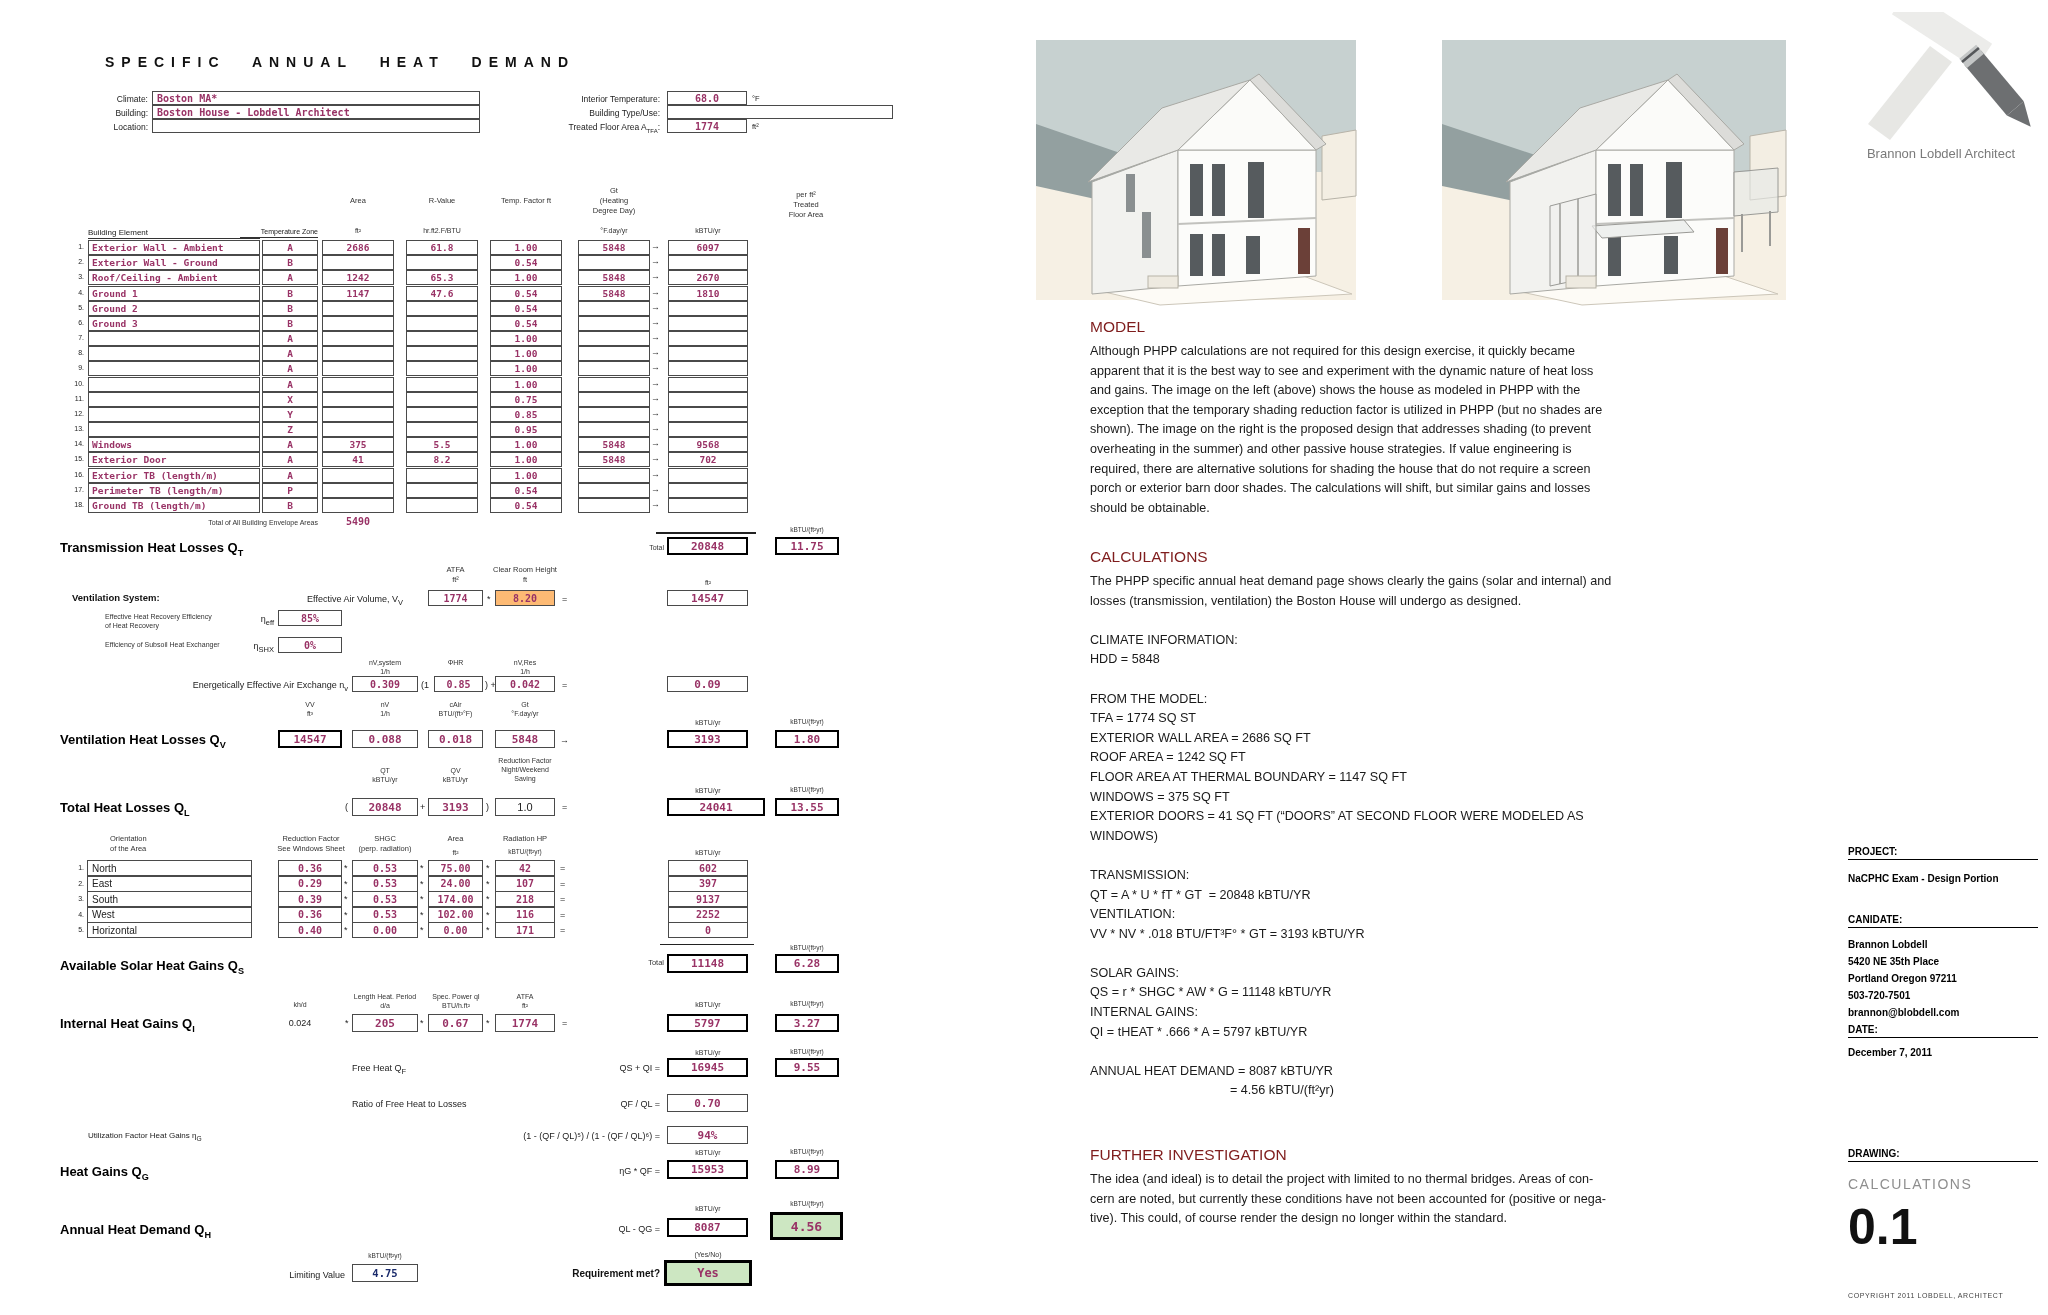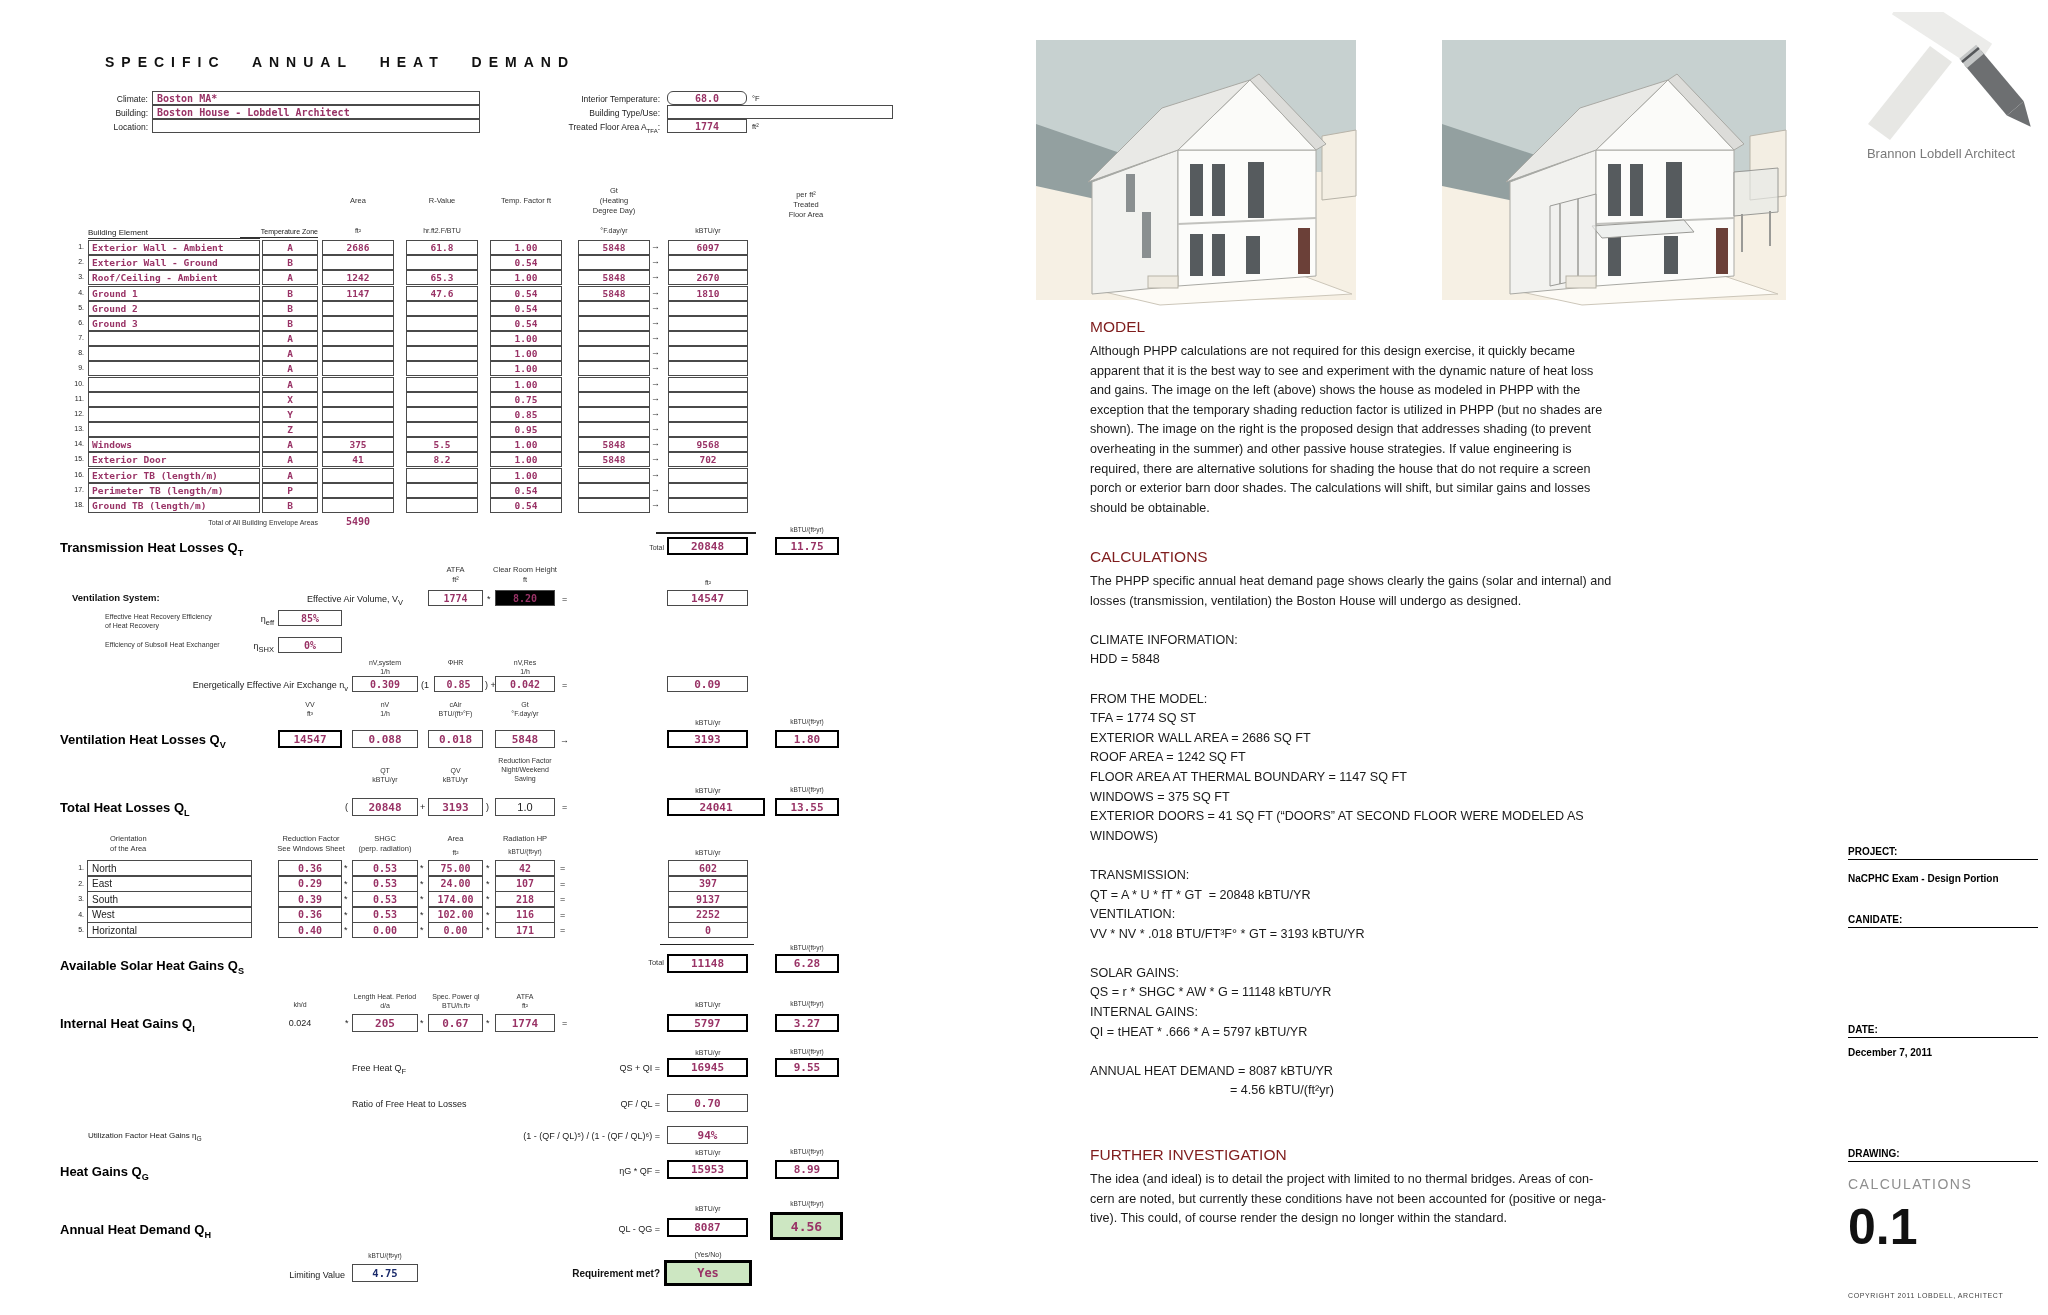--- a/index.html
+++ b/index.html
@@ -6,21 +6,21 @@
   #sheet{position:relative;width:2048px;height:1315px;background:#fff;overflow:hidden;
          font-family:"Liberation Sans","DejaVu Sans",sans-serif;color:#111;}
   .abs{position:absolute;}
   
   .lval{font-family:"DejaVu Sans Mono","Liberation Mono",monospace;font-weight:bold;color:#993366;}
   
   .vbox{position:absolute;border:1px solid #4a4a4a;background:#fff;box-sizing:border-box;
         display:flex;align-items:center;justify-content:center;font-size:11px;}
   .b2{border-width:2px;border-color:#000;}
   .b3{border:3px solid #000;background:#cde7c2;}
-  .yellow{background:#000000;}
+  .yellow{background:#fdba74;}
   
   .sh{position:absolute;font-size:7.5px;color:#333;text-align:center;white-space:pre-line;line-height:1.3;}
   .lab{position:absolute;font-size:8.5px;color:#222;}
   .sec{position:absolute;font-weight:bold;font-size:13px;color:#000;white-space:nowrap;}
   .sec sub, .minisec sub{font-size:70%;}
   .frm{position:absolute;font-size:9px;color:#222;text-align:right;white-space:nowrap;}
   .tok{position:absolute;font-size:9px;color:#222;}
   .hrline{position:absolute;height:2px;background:#222;}
   
   .erow{position:absolute;left:0;width:860px;height:15px;}
@@ -64,21 +64,21 @@
   <div class="abs" style="left:60px;top:54px;width:560px;text-align:center;font-size:14px;font-weight:bold;letter-spacing:7px;word-spacing:16px;">SPECIFIC ANNUAL HEAT DEMAND</div>
 
   <div class="lab" style="left:60px;top:94px;width:88px;text-align:right;">Climate:</div>
   <div class="vbox lval" style="left:152px;top:91px;width:328px;height:14px;justify-content:flex-start;padding-left:4px;font-size:10px;">Boston MA*</div>
   <div class="lab" style="left:60px;top:108px;width:88px;text-align:right;">Building:</div>
   <div class="vbox lval" style="left:152px;top:105px;width:328px;height:14px;justify-content:flex-start;padding-left:4px;font-size:10px;">Boston House - Lobdell Architect</div>
   <div class="lab" style="left:60px;top:122px;width:88px;text-align:right;">Location:</div>
   <div class="vbox lval" style="left:152px;top:119px;width:328px;height:14px;"></div>
 
   <div class="lab" style="left:500px;top:94px;width:160px;text-align:right;">Interior Temperature:</div>
-  <div class="vbox lval" style="left:667px;top:91px;width:80px;height:14px;font-size:10px;border-radius:6px;">68.0</div>
+  <div class="vbox lval" style="left:667px;top:91px;width:80px;height:14px;font-size:10px;">68.0</div>
   <div class="lab" style="left:752px;top:94px;font-size:7.5px;">°F</div>
   <div class="lab" style="left:500px;top:108px;width:160px;text-align:right;">Building Type/Use:</div>
   <div class="vbox lval" style="left:667px;top:105px;width:226px;height:14px;"></div>
   <div class="lab" style="left:480px;top:122px;width:180px;text-align:right;"><span>Treated Floor Area A</span><sub style="font-size:70%;">TFA</sub><span>:</span></div>
   <div class="vbox lval" style="left:667px;top:119px;width:80px;height:14px;font-size:10px;">1774</div>
   <div class="lab" style="left:752px;top:122px;font-size:7.5px;">ft²</div>
 
   <div class="sh" style="left:322px;top:196px;width:72px;">Area</div>
   <div class="sh" style="left:406px;top:196px;width:72px;">R-Value</div>
   <div class="sh" style="left:482px;top:196px;width:88px;">Temp. Factor ft</div>
@@ -657,20 +657,25 @@
         <rect x="121" y="39" width="22" height="2.5" fill="#55575a"></rect>
         <polygon points="121,110 143,110 132,134" fill="#6d6f71"></polygon>
       </g>
     </svg>
   </div>
   <div class="abs" style="left:1836px;top:146px;width:210px;text-align:center;font-size:13px;color:#7a7a7a;">Brannon Lobdell Architect</div>
 
   <div class="tb-label" style="top:846px;">PROJECT:</div>
   <div class="tb-text" style="top:870px;">NaCPHC Exam - Design Portion</div>
   <div class="tb-label" style="top:914px;">CANIDATE:</div>
+  <div class="tb-text" style="top:936px;">Brannon Lobdell
+5420 NE 35th Place
+Portland Oregon 97211
+503-720-7501
+brannon@blobdell.com</div>
   <div class="tb-label" style="top:1024px;">DATE:</div>
   <div class="tb-text" style="top:1044px;">December 7, 2011</div>
   <div class="tb-label" style="top:1148px;">DRAWING:</div>
   <div class="abs" style="left:1848px;top:1176px;font-size:14px;letter-spacing:1.5px;color:#8e8e8e;">CALCULATIONS</div>
   <div class="abs" style="left:1848px;top:1198px;font-size:50px;font-weight:bold;color:#111;">0.1</div>
   <div class="abs" style="left:1848px;top:1292px;width:192px;font-size:7px;letter-spacing:0.6px;color:#444;">COPYRIGHT 2011 LOBDELL, ARCHITECT</div>
 
 </div>
 
 </body></html>

